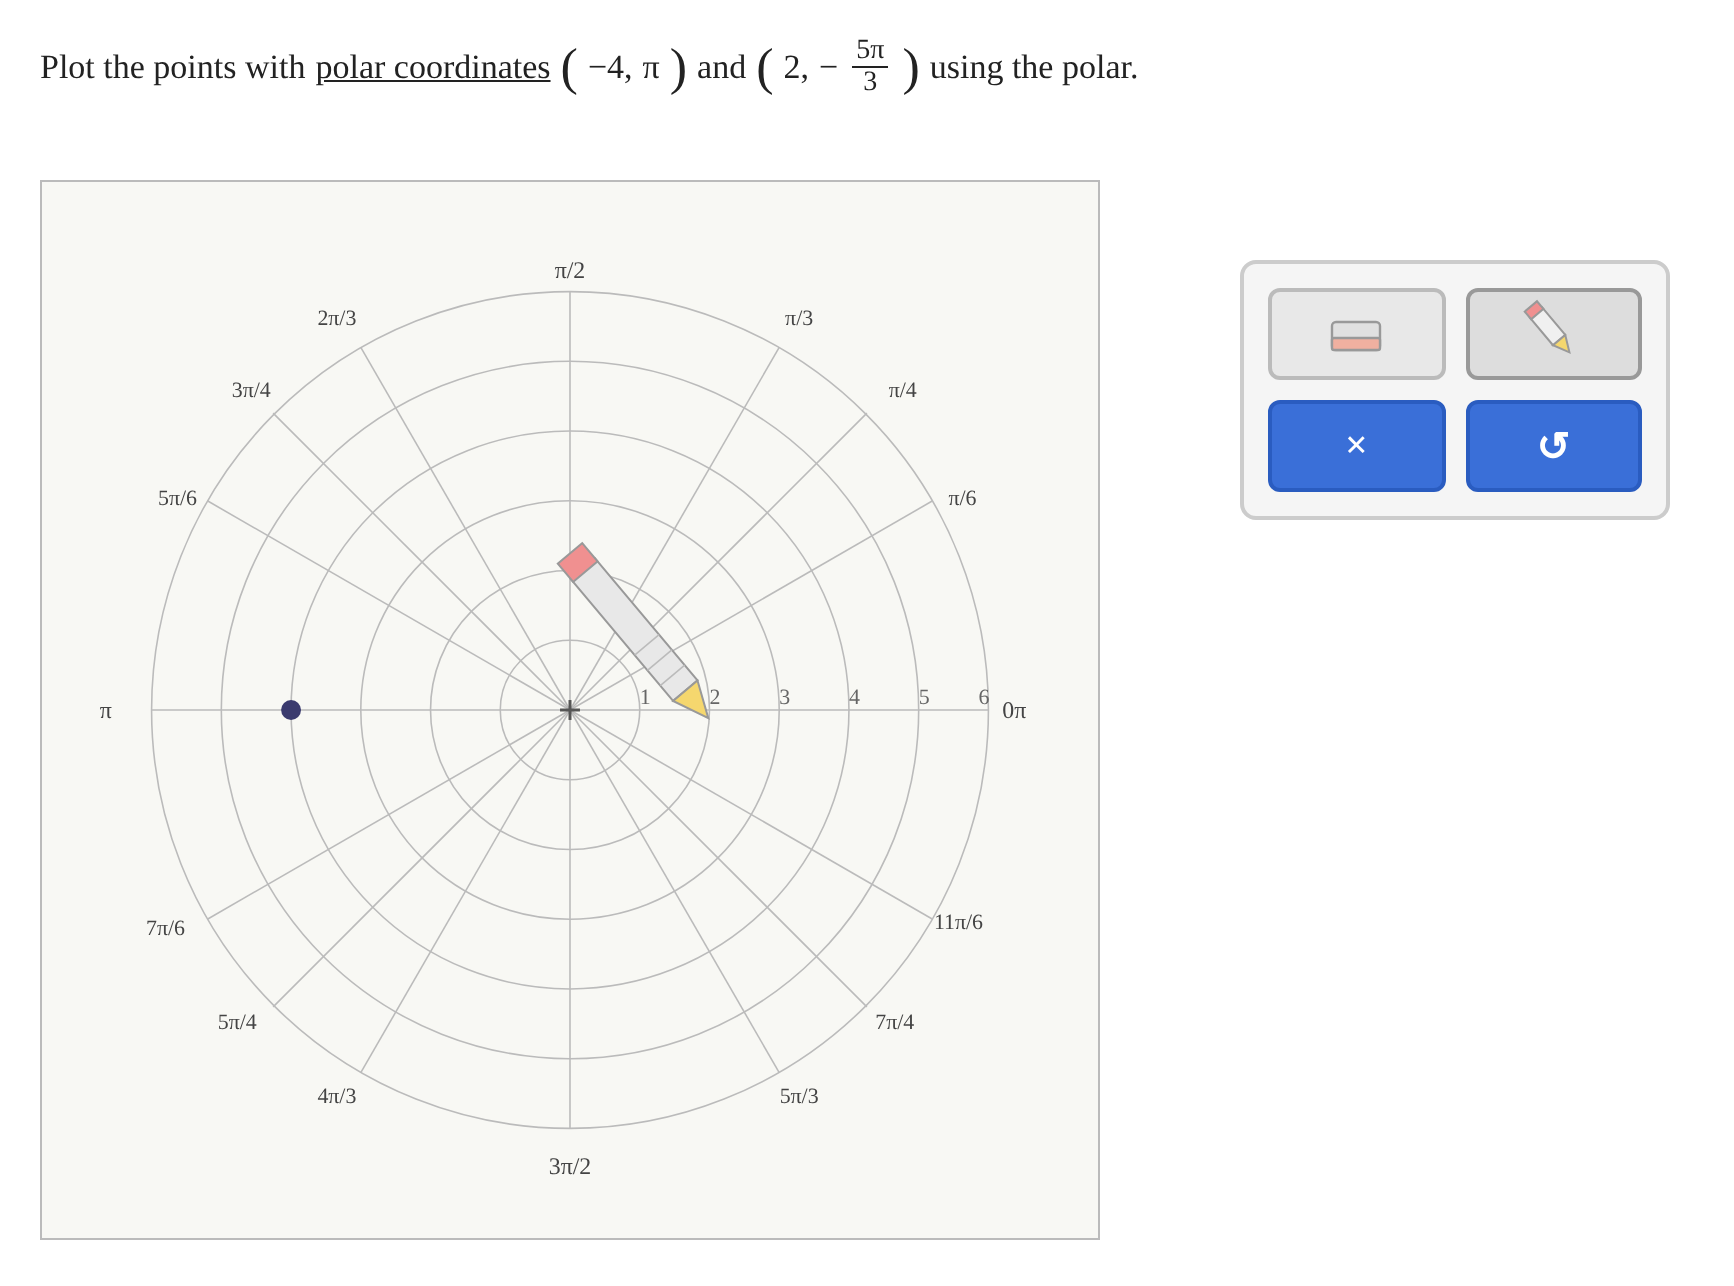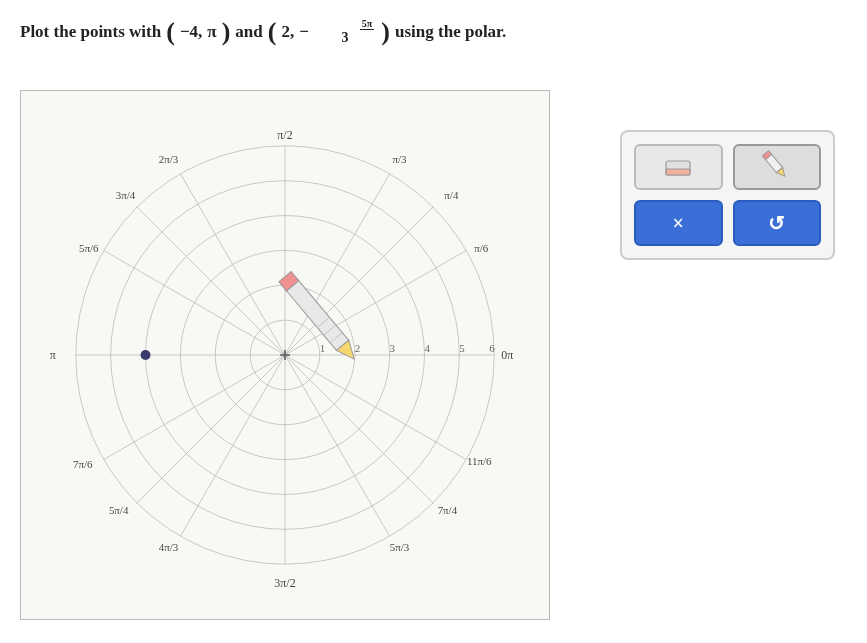--- a/index.html
+++ b/index.html
@@ -14,21 +14,20 @@
     #problem-text {
       position: absolute;
       top: 18px;
       left: 20px;
       font-size: 17px;
       color: #222;
       display: flex;
       align-items: center;
       gap: 5px;
       flex-wrap: wrap;
-      font-weight: bold;
     }
 
     .underline {
       text-decoration: underline;
     }
 
     .paren-big {
       font-size: 26px;
       line-height: 1;
       color: #222;
@@ -37,23 +36,22 @@
     .fraction {
       display: inline-flex;
       flex-direction: column;
       align-items: center;
       vertical-align: middle;
       margin: 0 2px;
     }
     .fraction .numer {
       border-bottom: 1.5px solid #222;
       padding: 0 2px;
-      font-size: 10px;
+      font-size: 14px;
       line-height: 1.1;
-      margin-left: 44px;
     }
     .fraction .denom {
       padding: 0 2px;
       font-size: 14px;
       line-height: 1.1;
     }
 
     
     #polar-container {
       position: absolute;
@@ -109,20 +107,21 @@
       color: white;
       font-size: 20px;
       font-weight: bold;
     }
   </style>
 </head>
 <body>
 
 <div id="problem-text">
   <span>Plot the points with</span>
+  <span class="underline">polar coordinates</span>
   <span class="paren-big">(</span>
   <span>−4,</span>
   <span>π</span>
   <span class="paren-big">)</span>
 
   <span>and</span>
   <span class="paren-big">(</span>
   <span>2,</span>
   <span>−</span>
   <span class="fraction">

